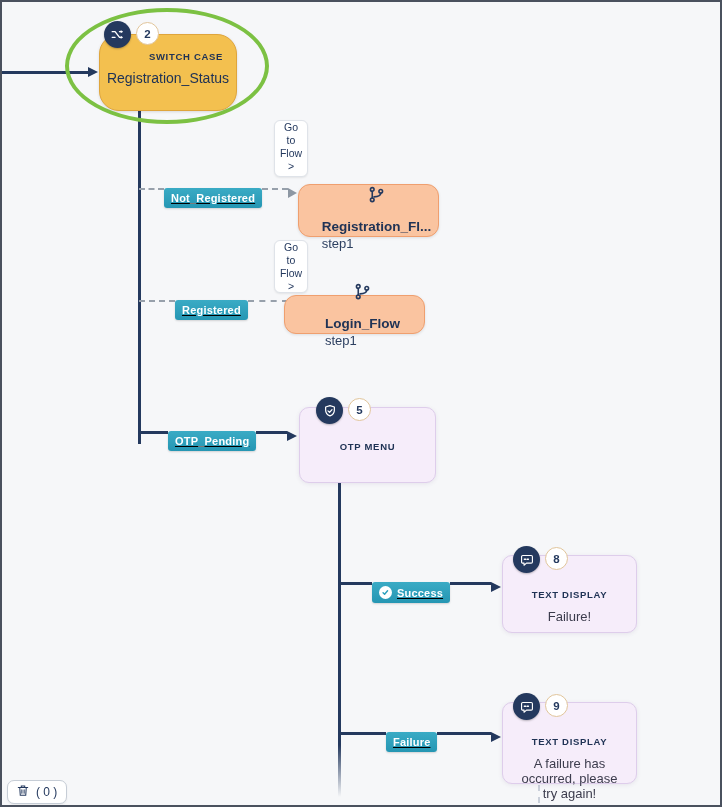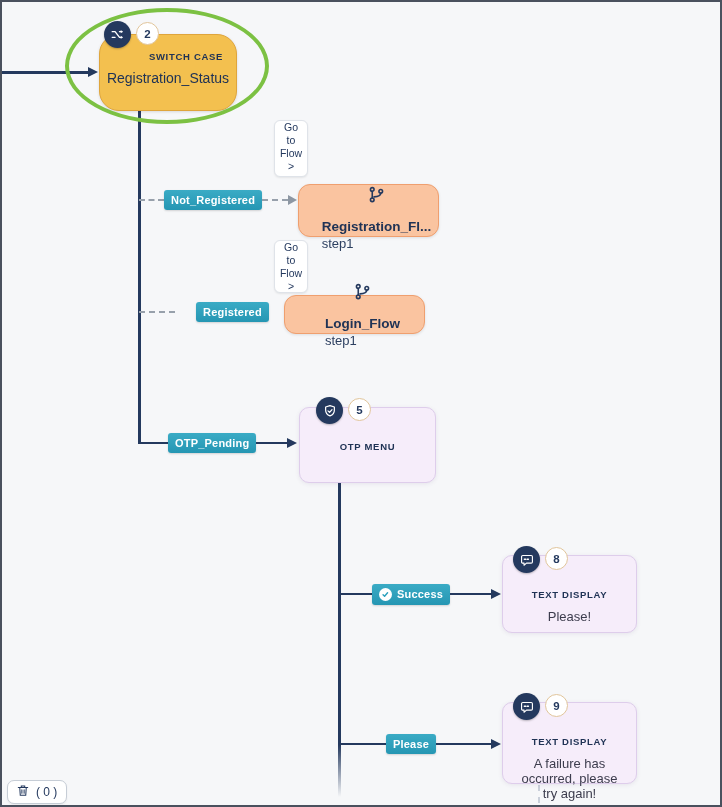--- a/index.html
+++ b/index.html
@@ -18,21 +18,21 @@
   .vline { position:absolute; width:2.5px; background:#24395e; z-index:1; }
   .vline-fade { position:absolute; width:2.5px; z-index:1;
     background:linear-gradient(#24395e, rgba(36,57,94,0)); }
   .vdash-light { position:absolute; width:0; border-left:2px dashed #c9cfda; z-index:1; }
   .arrow-r { width:0; height:0; border-top:5.5px solid transparent;
     border-bottom:5.5px solid transparent; flex:0 0 auto; }
   .arrow-navy { border-left:10px solid #24395e; }
   .arrow-gray { border-left:9px solid #8d97a3; }
   .arrow-abs { position:absolute; z-index:1; }
 
-  .branch-row { position:absolute; display:flex; align-items:center; height:24px; z-index:2; }
+  .branch-row { position:absolute; display:flex; align-items:flex-start; height:24px; z-index:2;text-decoration:underline; }
   .dash-seg { border-top:2px dashed #97a0ab; height:0; }
   .solid-seg { height:2.5px; background:#24395e; }
   .grow { flex:1 1 auto; }
   .branch-chip {
     background:linear-gradient(#3aabc5,#2596b3);
     color:#fff; font-size:11px; font-weight:bold; letter-spacing:.2px;
     padding:4px 7px; border-radius:3px; white-space:nowrap;
     display:flex; align-items:center; gap:5px;
     box-shadow:0 1px 2px rgba(0,0,0,.15); cursor:pointer;
   }
@@ -153,21 +153,21 @@
           <circle cx="12" cy="5" r="1.7"></circle>
         <path d="M4 5v6.2M12 6.8c0 2.2-3.5 3.2-6.3 3.4"></path>
       </svg>
     </span>
     <span>
       <div class="flow-title">Registration_Fl...</div>
       <div class="flow-sub">step1</div>
     </span>
   </div>
 
-  <div class="branch-row" style="left:137px; top:298px; width:158px;gap:21px;">
+  <div class="branch-row" style="left:137px; top:298px; width:158px;">
     <div class="dash-seg" style="flex:0 0 36px;"></div>
     <div class="branch-chip">Registered</div>
     <div class="dash-seg grow"></div>
     <div class="arrow-r arrow-gray"></div>
   </div>
 
   <div class="goto-card" style="left:272px; top:238px; height:53px;">
     <div>Go</div>
     <div>to</div>
     <div>Flow</div>
@@ -230,26 +230,26 @@
     <div class="node-badges" style="left:10px; top:-10px;">
       <div class="icon-circle">
         <svg width="14" height="14" viewBox="0 0 16 16" fill="none" stroke="#fff" stroke-width="1.3" stroke-linecap="round" stroke-linejoin="round">
           <path d="M3.2 2.8h9.6c.8 0 1.4.6 1.4 1.4v6c0 .8-.6 1.4-1.4 1.4H7.4L4.6 14v-2.4H3.2c-.8 0-1.4-.6-1.4-1.4v-6c0-.8.6-1.4 1.4-1.4z"></path>
           <path d="M5 7.2h6" stroke-dasharray="1.4 1.8" stroke-width="1.7"></path>
         </svg>
       </div>
       <div class="num-badge">8</div>
     </div>
     <div class="type-label">TEXT DISPLAY</div>
-    <div class="node-body">Please!</div>
+    <div class="node-body">Failure!</div>
   </div>
 
   <div class="branch-row" style="left:338px; top:730px; width:161px;">
     <div class="solid-seg" style="flex:0 0 46px;"></div>
-    <div class="branch-chip">Please</div>
+    <div class="branch-chip">Failure</div>
     <div class="solid-seg grow"></div>
     <div class="arrow-r arrow-navy"></div>
   </div>
 
   <div class="node purple-node" style="left:500px; top:700px; width:135px; height:82px;">
     <div class="node-badges" style="left:10px; top:-10px;">
       <div class="icon-circle">
         <svg width="14" height="14" viewBox="0 0 16 16" fill="none" stroke="#fff" stroke-width="1.3" stroke-linecap="round" stroke-linejoin="round">
           <path d="M3.2 2.8h9.6c.8 0 1.4.6 1.4 1.4v6c0 .8-.6 1.4-1.4 1.4H7.4L4.6 14v-2.4H3.2c-.8 0-1.4-.6-1.4-1.4v-6c0-.8.6-1.4 1.4-1.4z"></path>
           <path d="M5 7.2h6" stroke-dasharray="1.4 1.8" stroke-width="1.7"></path>

